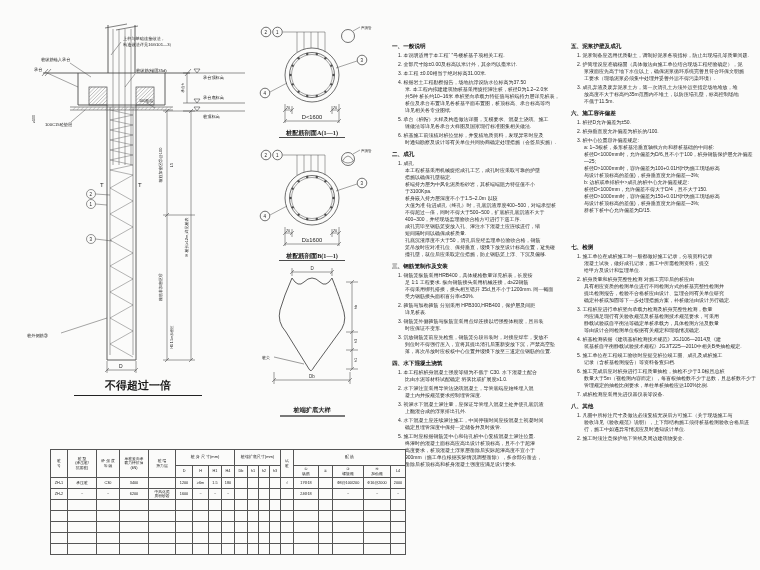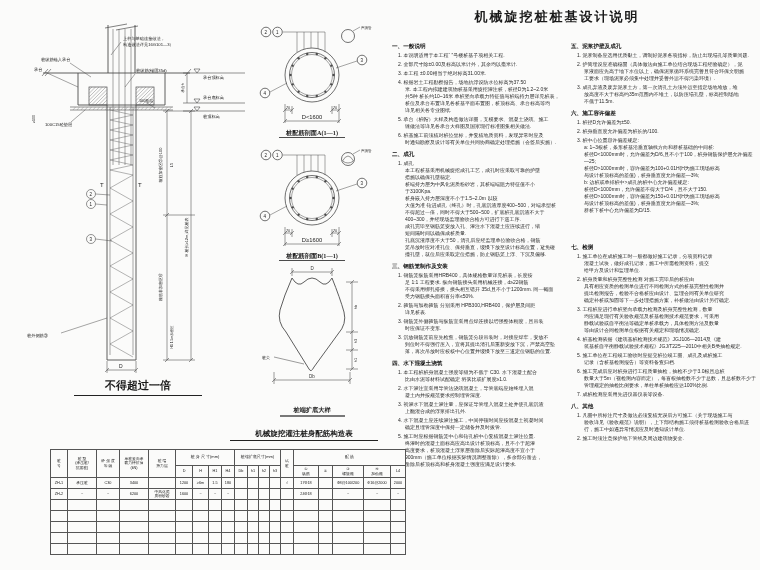--- a/index.html
+++ b/index.html
@@ -356,21 +356,20 @@
       <circle cx="40.62916934009799" cy="187.3285003910275" r="1.2" fill="#4c4c4c"></circle>
       <circle cx="38.5" cy="178" r="1.2" fill="#4c4c4c"></circle>
       <circle cx="40.62916934009799" cy="168.6714996089725" r="1.2" fill="#4c4c4c"></circle>
       <circle cx="46.594969260037225" cy="161.19062312693737" r="1.2" fill="#4c4c4c"></circle>
       <circle cx="55.215799919939236" cy="157.0390498880908" r="1.2" fill="#4c4c4c"></circle>
       <circle cx="64.78420008006076" cy="157.0390498880908" r="1.2" fill="#4c4c4c"></circle>
       <circle cx="73.40503073996277" cy="161.19062312693737" r="1.2" fill="#4c4c4c"></circle>
       <circle cx="79.37083065990201" cy="168.6714996089725" r="1.2" fill="#4c4c4c"></circle>
     </svg>
 
-  <div class="abs" id="doc-title">机械旋挖桩桩基设计说明</div>
 
   <div class="abs notes-col" id="notes-col1">
       <div class="sec">
       <div class="sec-h">一、一般说明</div>
       <div>
           <div class="note-line">1. 本说明适用于本工程“ ”号楼桩基子项相关工程.</div>
           <div class="note-line">2. 全部尺寸除±0.00及标高以米计外，其余均以毫米计.</div>
           <div class="note-line">3. 本工程 ±0.00相当于绝对标高31.00米.</div>
           <div class="note-line">4. 根据岩土工程勘察报告，场地抗浮设防水位标高为37.50
 米. 本工程内拟建建筑物桩基采用旋挖灌注桩，桩径D为1.2~2.0米
@@ -496,21 +495,20 @@
       <div class="sec-h">八、其他</div>
       <div>
           <div class="note-line">1. 凡图中所标注尺寸及做法必须复核无误后方可施工（关于现场施工与
 验收详见《验收规范》说明），上下部结构施工须待桩基检测验收合格后进
 行，施工中如遇异常情况应及时通知设计单位.</div>
           <div class="note-line">2. 施工时须注意保护地下管线及周边建筑物安全.</div>
         </div>
     </div>
     </div>
 
-  <div class="abs fig-title" id="table-title">机械旋挖灌注桩身配筋构造表</div>
 
   <table class="abs" id="pile-table">
     <thead>
       <tr style="height:16px;">
         <th style="width:16px" rowspan="2">桩
 号</th>
         <th style="width:28px" rowspan="2">桩 型
 (承压桩/
 抗拔桩)</th>
         <th style="width:22px" rowspan="2">砼 强 度

